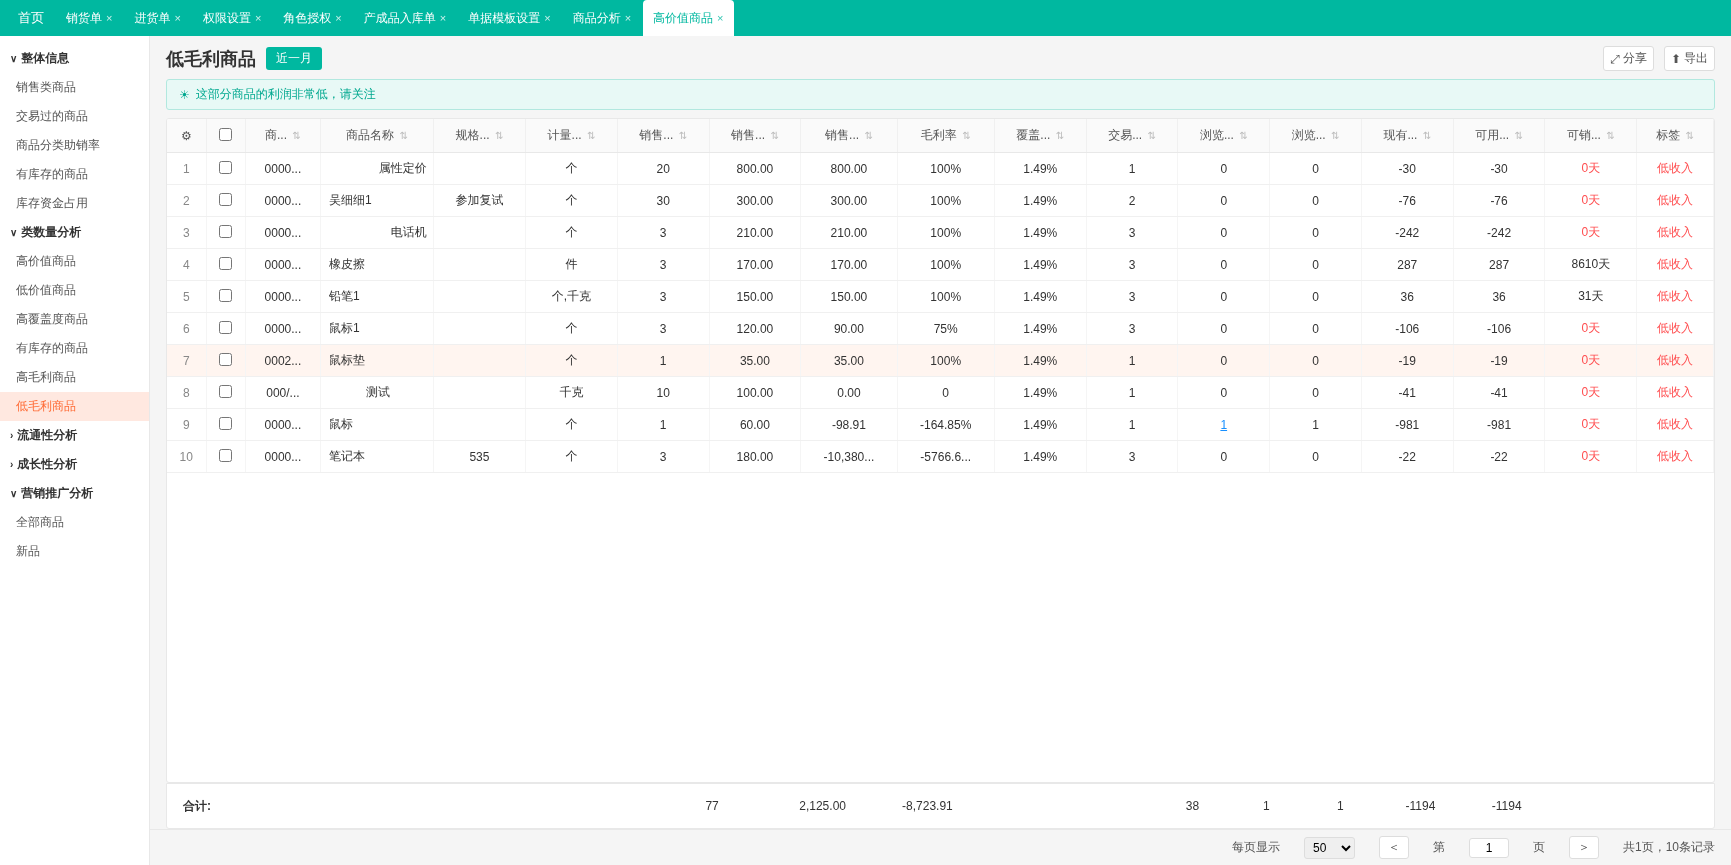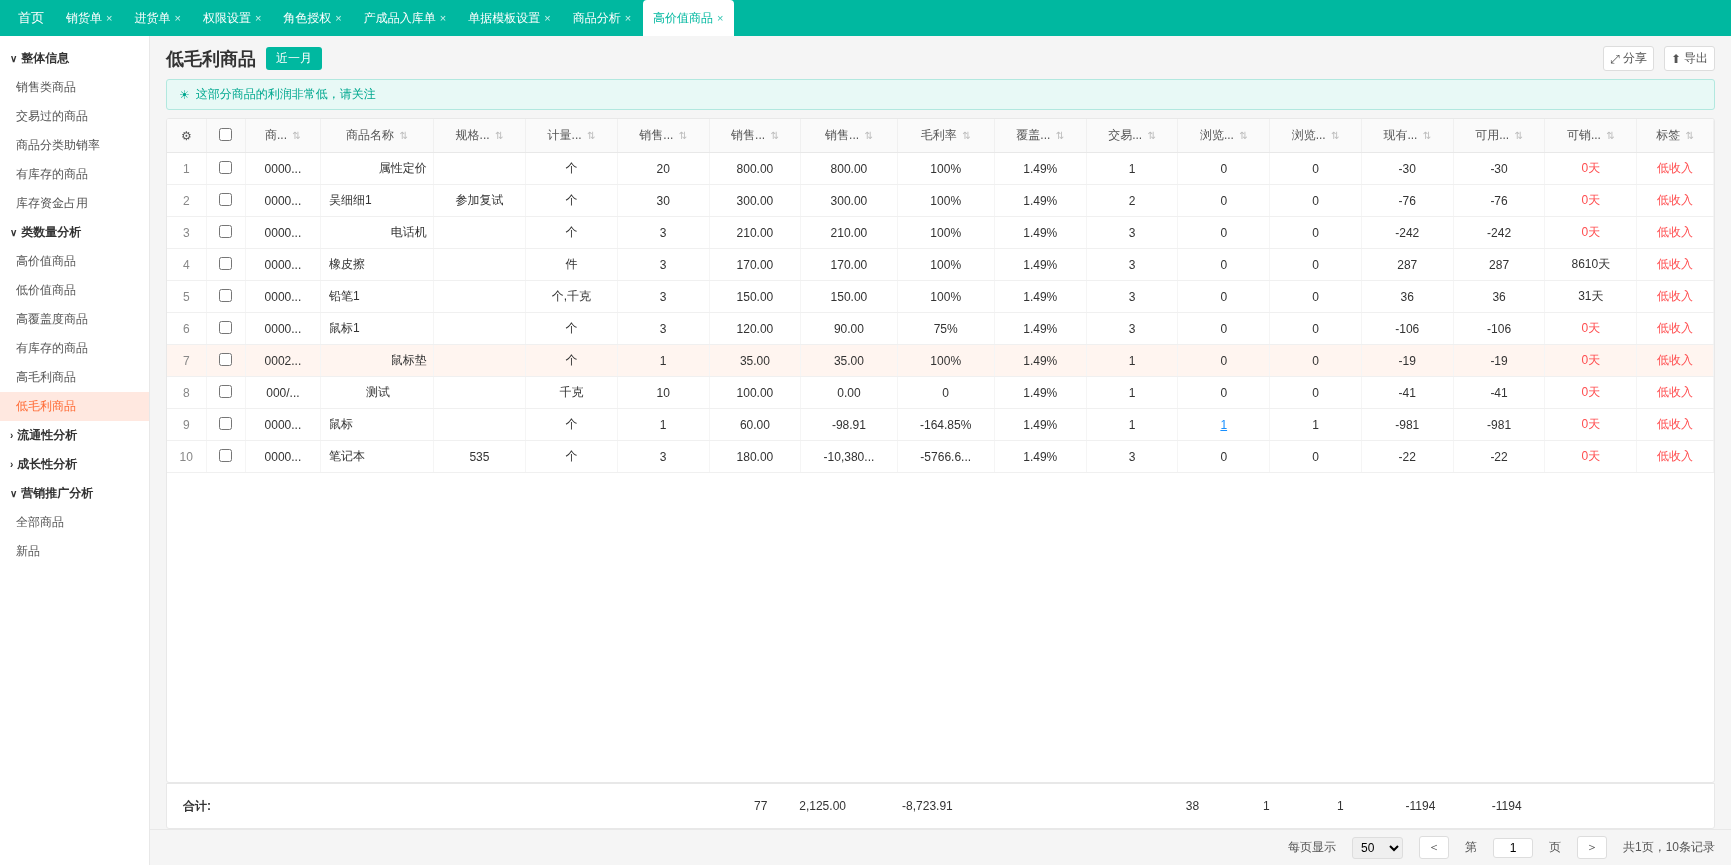--- a/index.html
+++ b/index.html
@@ -218,21 +218,21 @@
     }
     .total-label { color: #333; font-weight: bold; margin-right: 20px; }
 
     .bottom-bar {
       display: flex;
       align-items: center;
       justify-content: flex-end;
       padding: 6px 16px;
       background: #f5f5f5;
       border-top: 1px solid #e8e8e8;
-      gap: 16px;
+      gap: 24px;
       font-size: 12px;
       color: #555;
     }
     .bottom-bar select {
       border: 1px solid #ddd;
       border-radius: 3px;
       padding: 2px 4px;
       font-size: 12px;
     }
     .page-btn {
@@ -498,21 +498,21 @@
       <td>0</td>
       <td>-106</td>
       <td>-106</td>
       <td style="color:#ff4d4f">0天</td>
       <td style="color:#ff4d4f">低收入</td>
     </tr>
             <tr class="highlighted">
       <td style="color:#888">7</td>
       <td><input type="checkbox" style=""></td>
       <td>0002...</td>
-      <td style="text-align:right;padding-left:8px;">鼠标垫</td>
+      <td style="text-align:left;padding-left:8px;">鼠标垫</td>
       <td></td>
       <td>个</td>
       <td>1</td>
       <td>35.00</td>
       <td>35.00</td>
       <td>100%</td>
       <td>1.49%</td>
       <td>1</td>
       <td>0</td>
       <td>0</td>
@@ -589,21 +589,21 @@
       <span class="total-label">合计:</span>
       <table style="flex:1; border-collapse:collapse;">
         <tbody>
             <tr>
           <td style="width:30px;border:none;"></td>
           <td style="width:30px;border:none;"></td>
           <td style="width:80px;border:none;"></td>
           <td style="width:120px;border:none;"></td>
           <td style="width:60px;border:none;"></td>
           <td style="width:60px;border:none;"></td>
-          <td style="width:60px;text-align:right;border:none;">77</td>
+          <td style="width:60px;text-align:left;border:none;">77</td>
           <td style="width:80px;text-align:center;border:none;">2,125.00</td>
           <td style="width:90px;text-align:center;border:none;">-8,723.91</td>
           <td style="width:70px;border:none;"></td>
           <td style="width:70px;border:none;"></td>
           <td style="width:60px;text-align:center;border:none;">38</td>
           <td style="width:60px;text-align:center;border:none;">1</td>
           <td style="width:60px;text-align:center;border:none;">1</td>
           <td style="width:70px;text-align:center;border:none;">-1194</td>
           <td style="width:70px;text-align:center;border:none;">-1194</td>
           <td style="width:60px;border:none;"></td>

